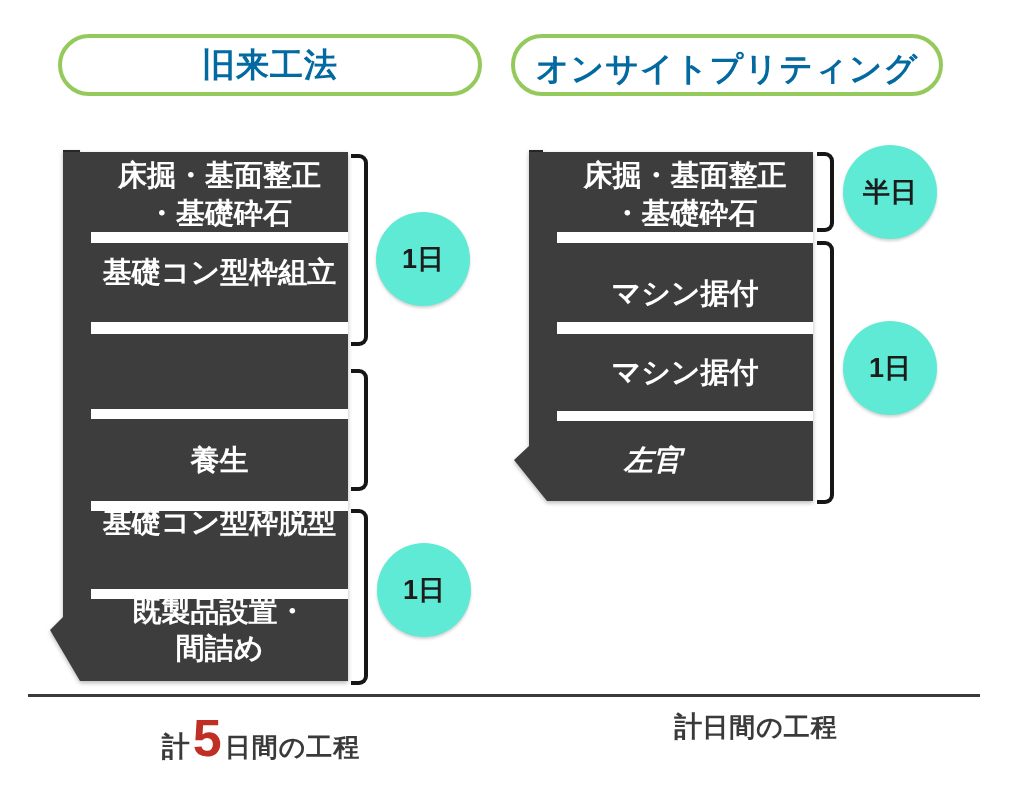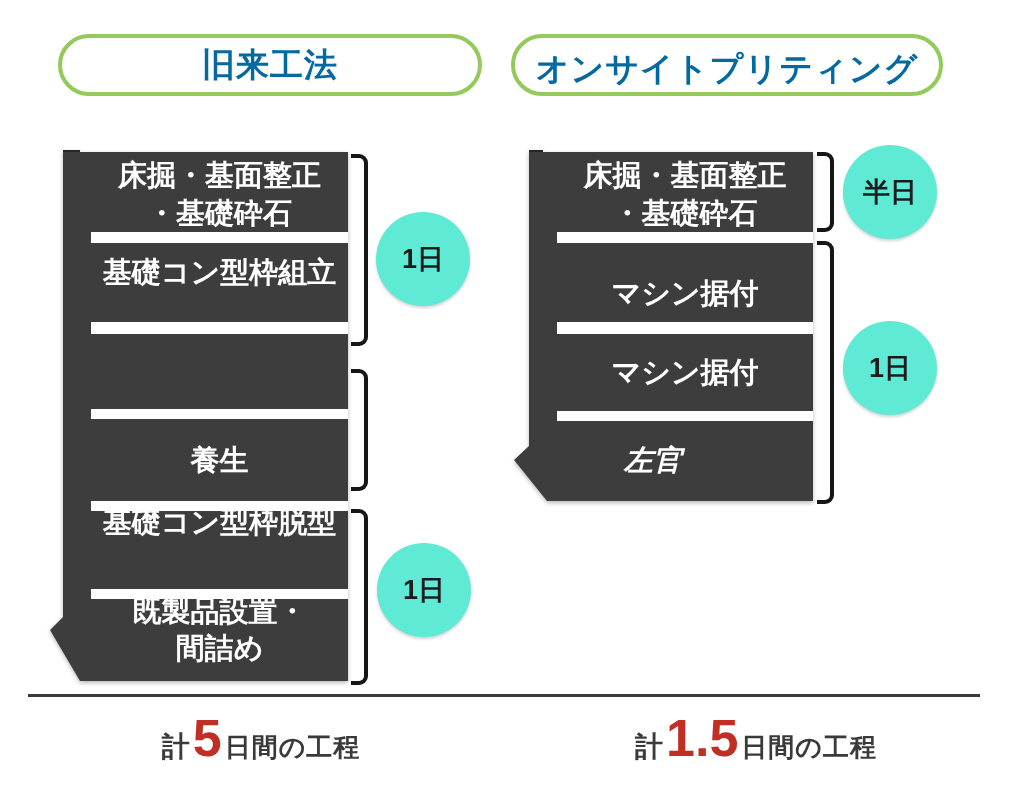--- a/index.html
+++ b/index.html
@@ -133,17 +133,16 @@
 
   <div class="divider"></div>
 
   <div class="total total-left">
     <span class="prefix">計</span>
     <span class="value">5</span>
     <span class="suffix">日間の工程</span>
   </div>
   <div class="total total-right">
     <span class="prefix">計</span>
-    <span class="value">1.5</span>
     <span class="suffix">日間の工程</span>
   </div>
 
 </div>
 
 </body></html>

